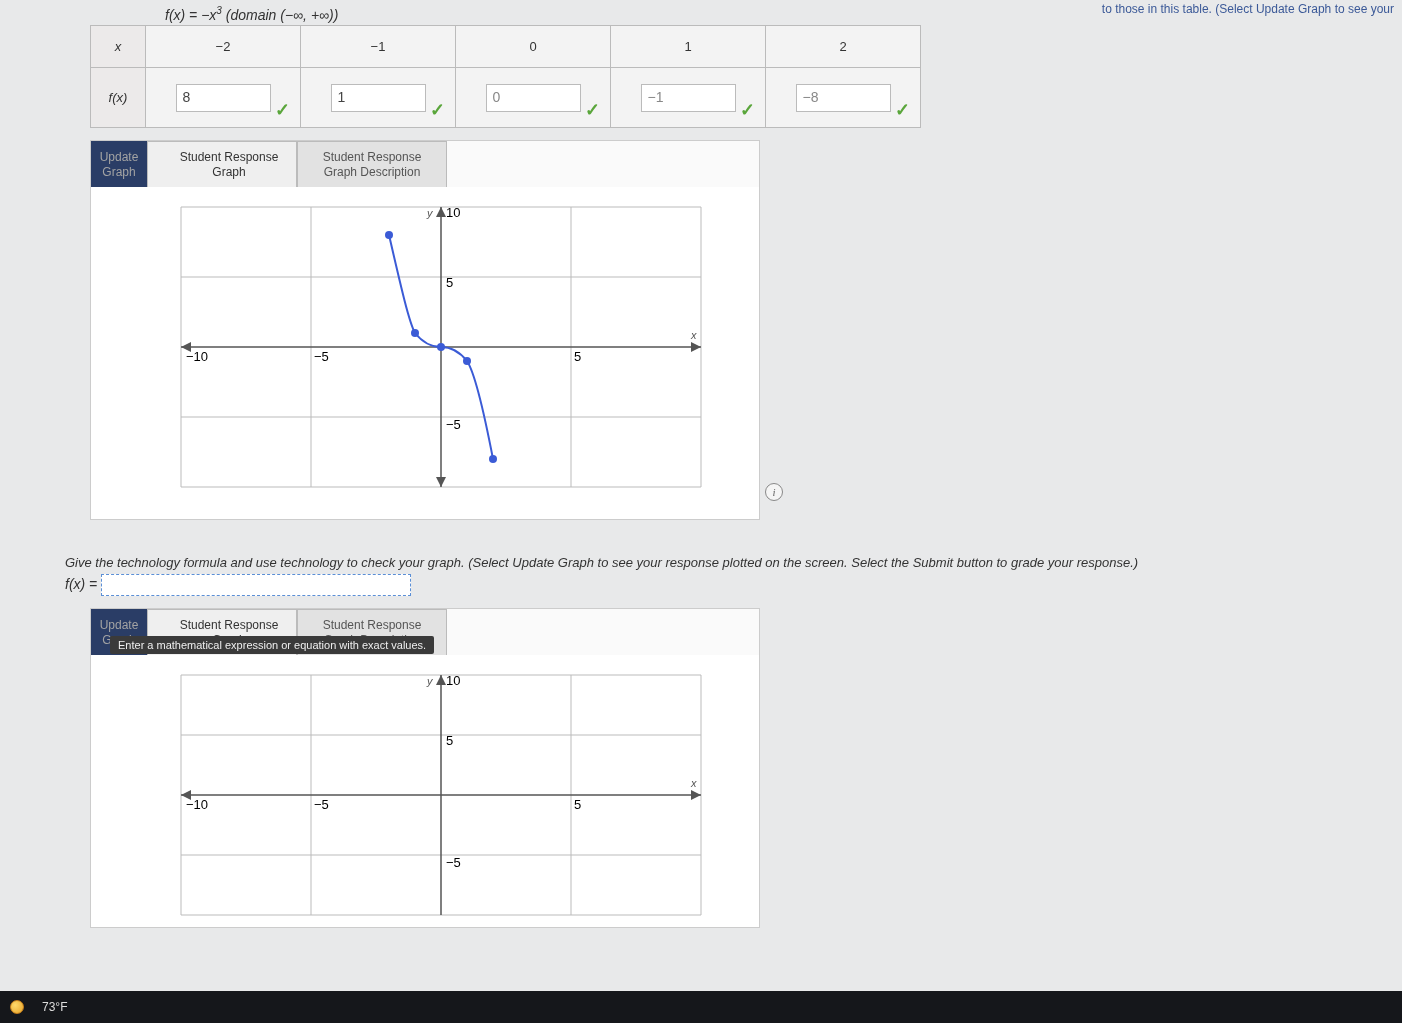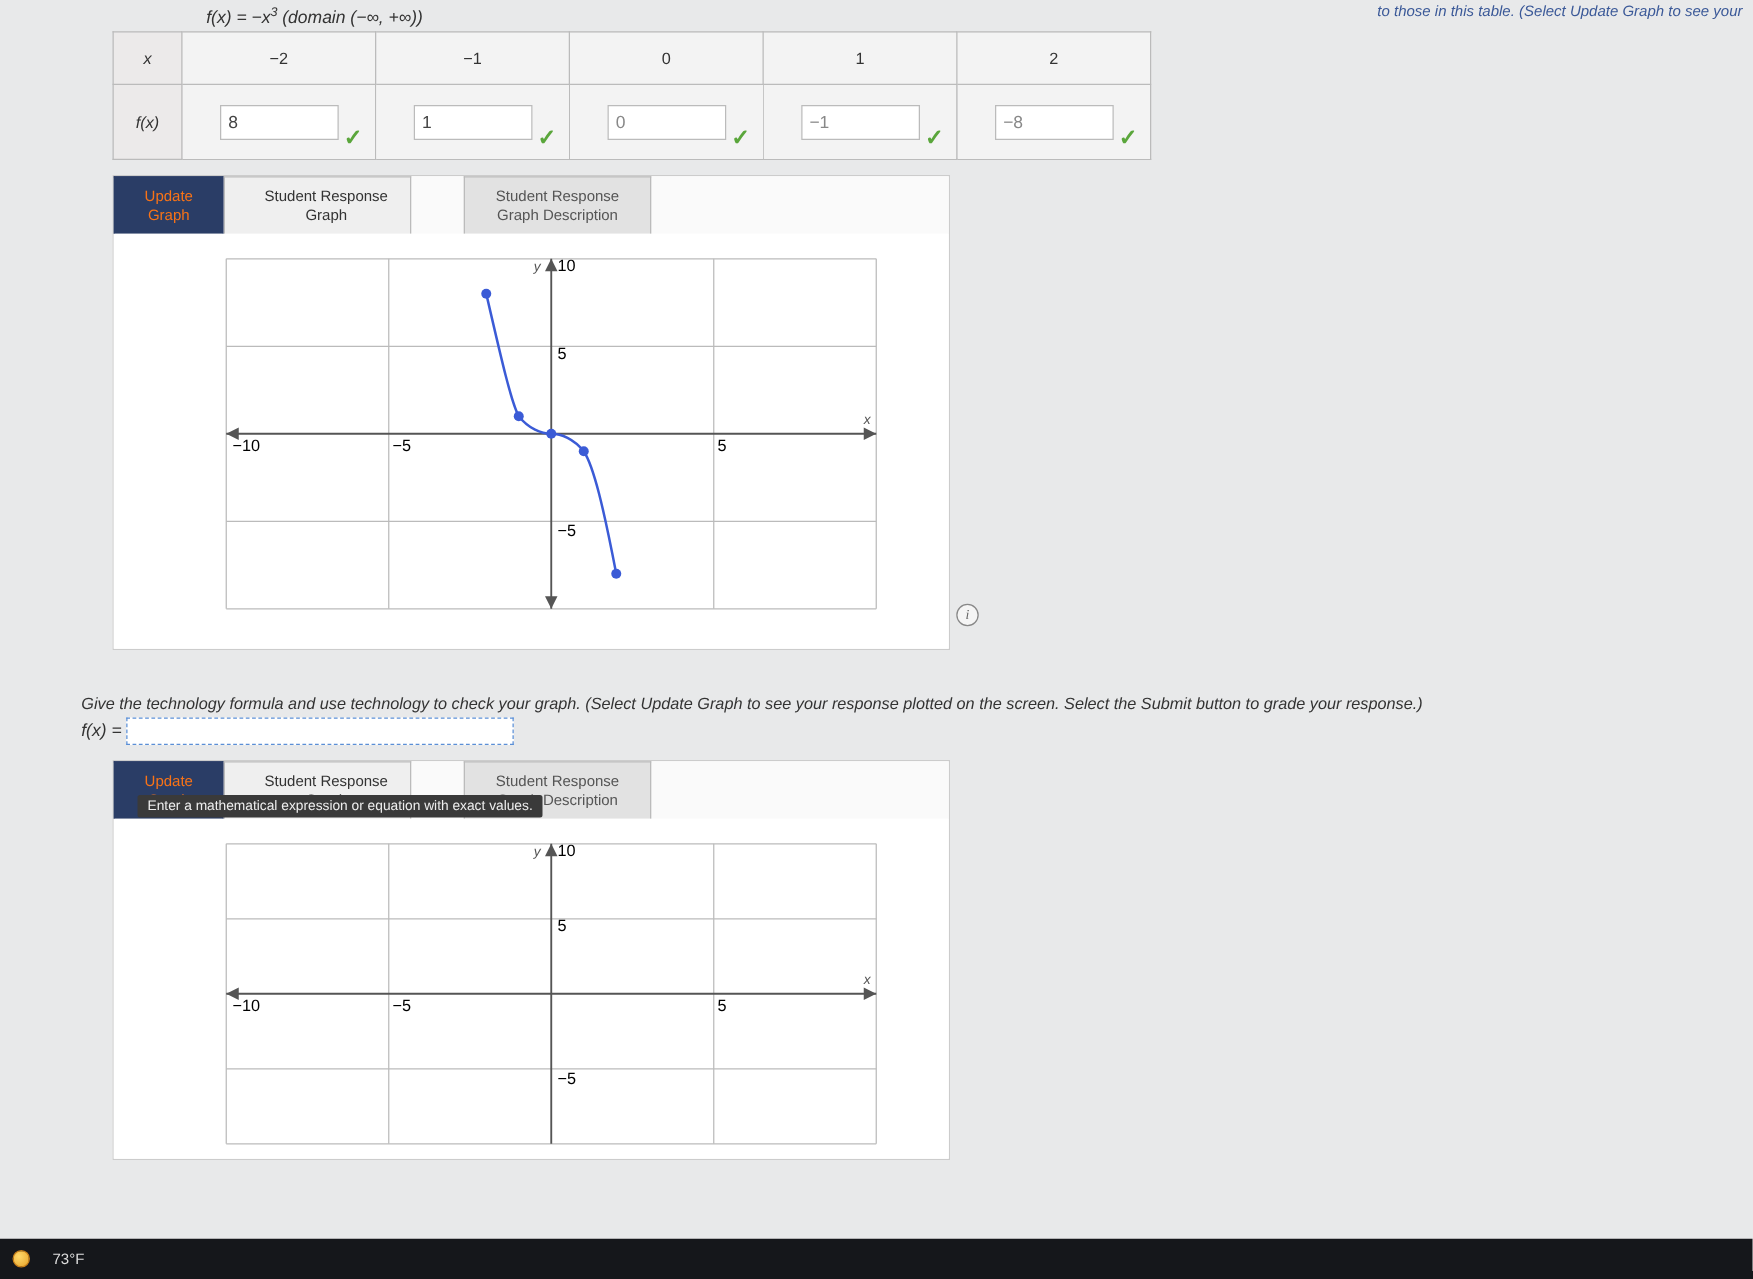--- a/index.html
+++ b/index.html
@@ -15,21 +15,20 @@
   }
   .page {
     padding: 0 0 0 0;
   }
   .top-hint {
     position: absolute;
     top: 2px;
     right: 8px;
     font-size: 12px;
     color: #3b5998;
-    font-style: italic;
   }
   .fn-def {
     position: absolute;
     top: 5px;
     left: 165px;
     font-size: 14px;
     font-style: italic;
   }
   .fn-def .sup { vertical-align: super; font-size: 10px; }
   .table-wrap {
@@ -106,38 +105,37 @@
     padding: 6px 12px;
     font-size: 12px;
     text-align: center;
     display: flex;
     align-items: center;
     justify-content: center;
     line-height: 1.2;
   }
   .tab.update {
     background: #2a3d66;
-    color: #f97316;
-    width: 88px;
+    color: #a3a3a3;
+    width: 56px;
     cursor: pointer;
     border-color: #2a3d66;
   }
   .tab.resp {
     background: #efefef;
     width: 150px;
     color: #333;
     cursor: pointer;
     padding-left: 26px;
   }
   .tab.desc {
     background: #e2e2e2;
     width: 150px;
     color: #555;
     cursor: pointer;
-    margin-left: 42px;
   }
   .graph-area {
     position: relative;
     width: 100%;
     height: calc(100% - 46px);
     background: #fff;
   }
   svg.plot {
     position: absolute;
     left: 70px;

